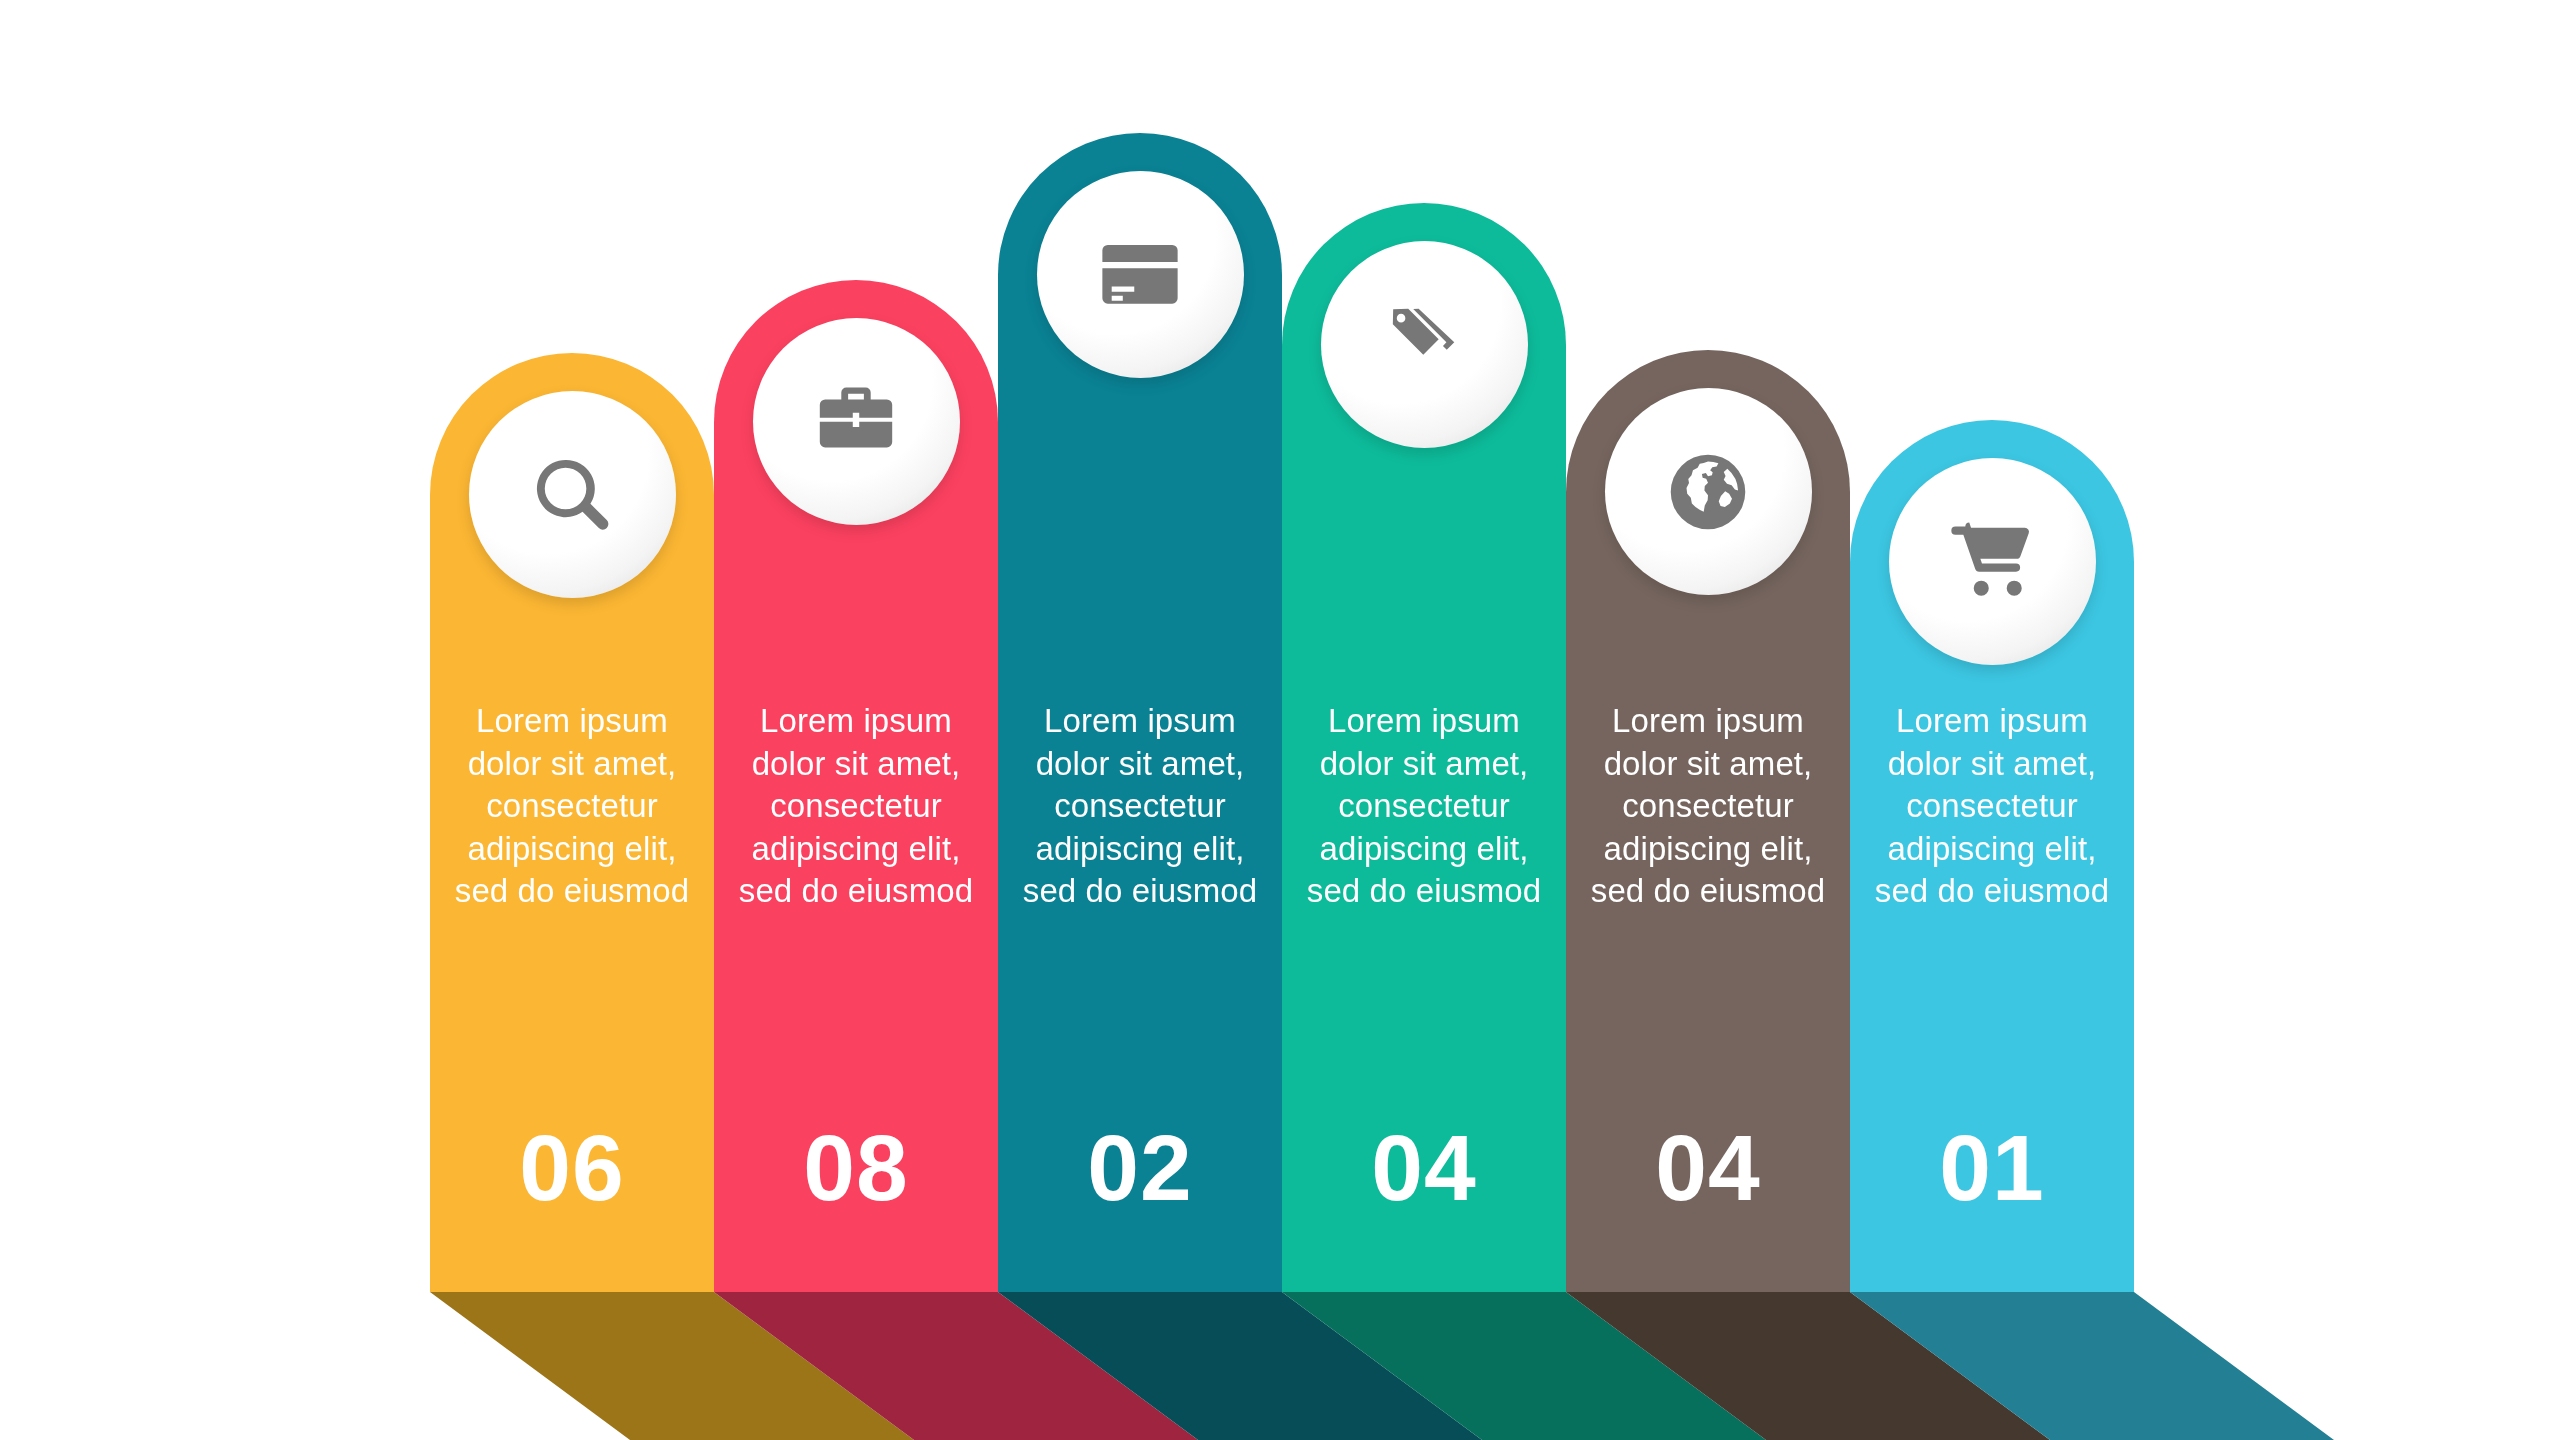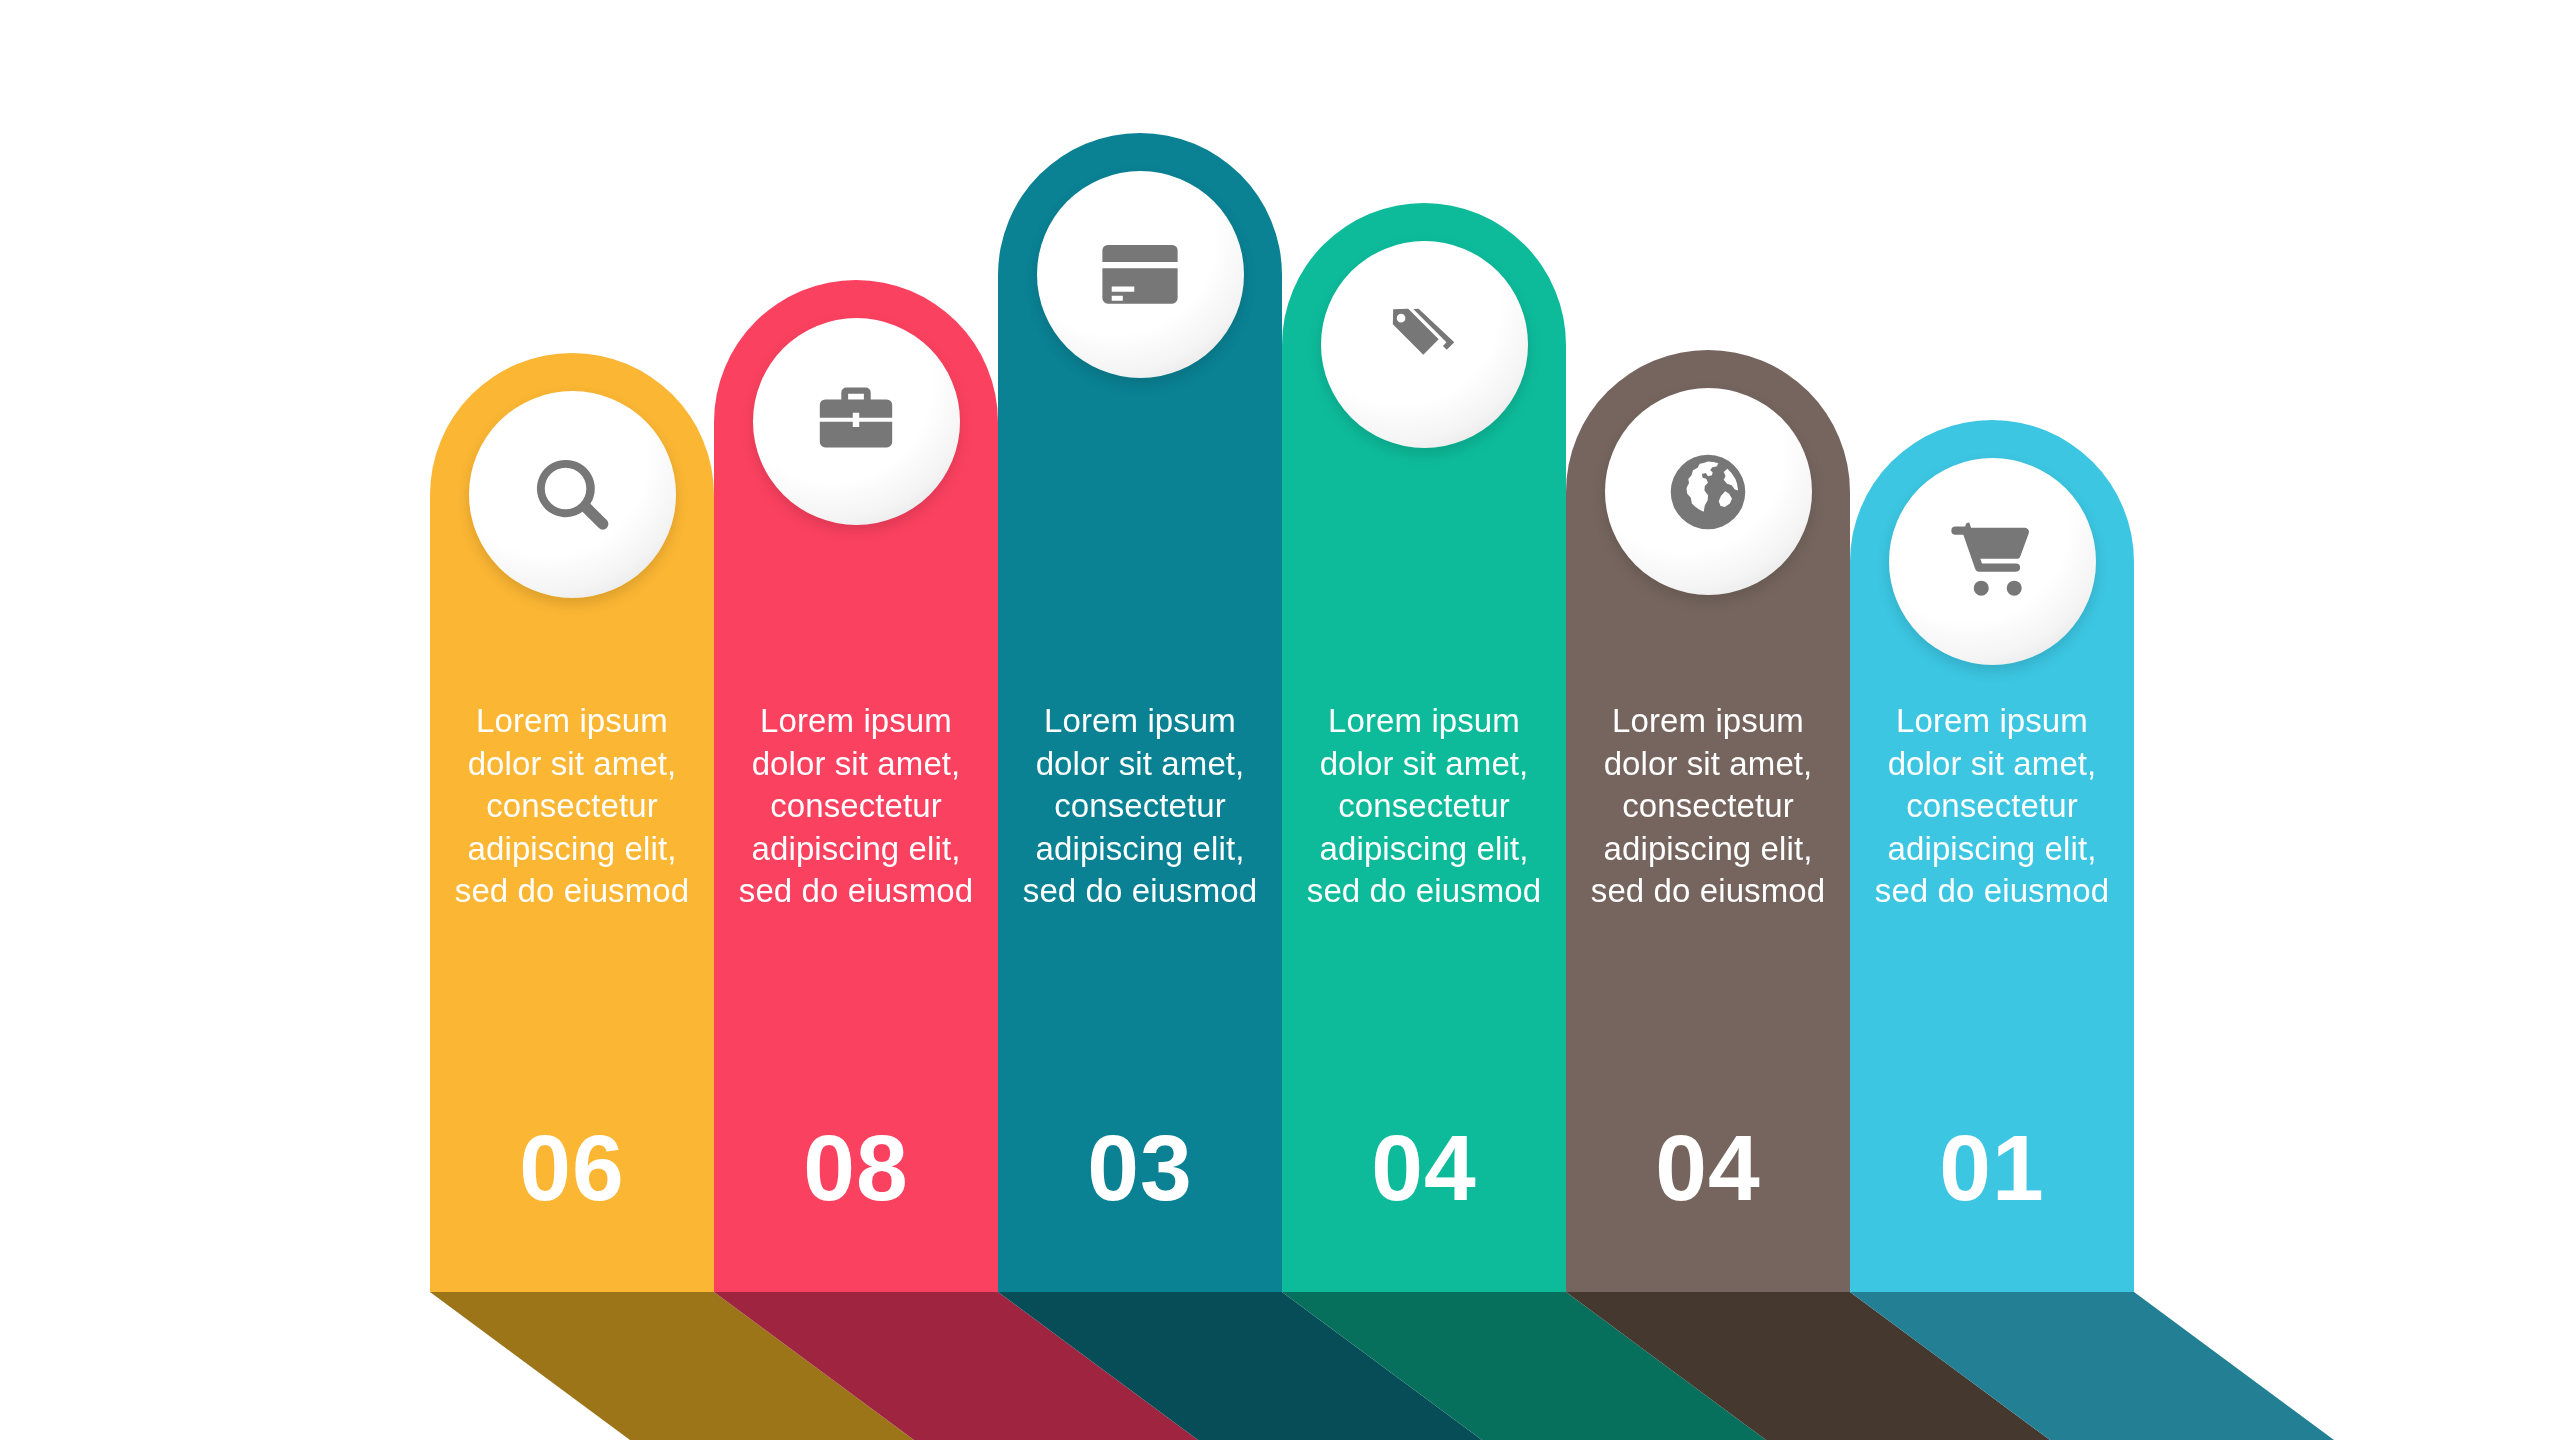--- a/index.html
+++ b/index.html
@@ -122,21 +122,21 @@
       <div class="column">
         <div class="col-body" style="background: rgb(10, 130, 148); height: 1159px;"></div>
         <div class="icon-bubble" style="top: 171px;">
           <span>
             <svg viewBox="0 0 24 24">
               <path d="M3 3.6a1.5 1.5 0 0 0-1.5 1.5v3.3h21V5.1A1.5 1.5 0 0 0 21 3.6zM1.5 10.1v8.4A1.5 1.5 0 0 0 3 20h18a1.5 1.5 0 0 0 1.5-1.5v-8.4zm2.6 5.1h6.3v1.5H4.1zm0 2.6h3.1v1.4H4.1z"></path>
             </svg>
           </span>
         </div>
         <div class="col-text">Lorem ipsum dolor sit amet, consectetur adipiscing elit, sed do eiusmod</div>
-        <div class="col-number">03</div>
+        <div class="col-number">02</div>
       </div>
       <div class="column">
         <div class="col-body" style="background: rgb(13, 187, 154); height: 1089px;"></div>
         <div class="icon-bubble" style="top: 241px;">
           <span>
             <svg viewBox="0 0 24 24">
               <path d="M7.6 1.9 3.4 2l-.1 4.2 8.5 8.5 4.3-4.3zM5.6 3.3a1.2 1.2 0 1 1 0 2.4 1.2 1.2 0 0 1 0-2.4z"></path>
               <path d="M10.5 1.9 9 1.95l9.25 9.3-.95 1 1.05 1.05 2.1-2.1z"></path>
               <path d="M3.35 6.25 3.3 7.6l8.4 8.4 1.05-1.05z" opacity="0"></path>
             </svg>

